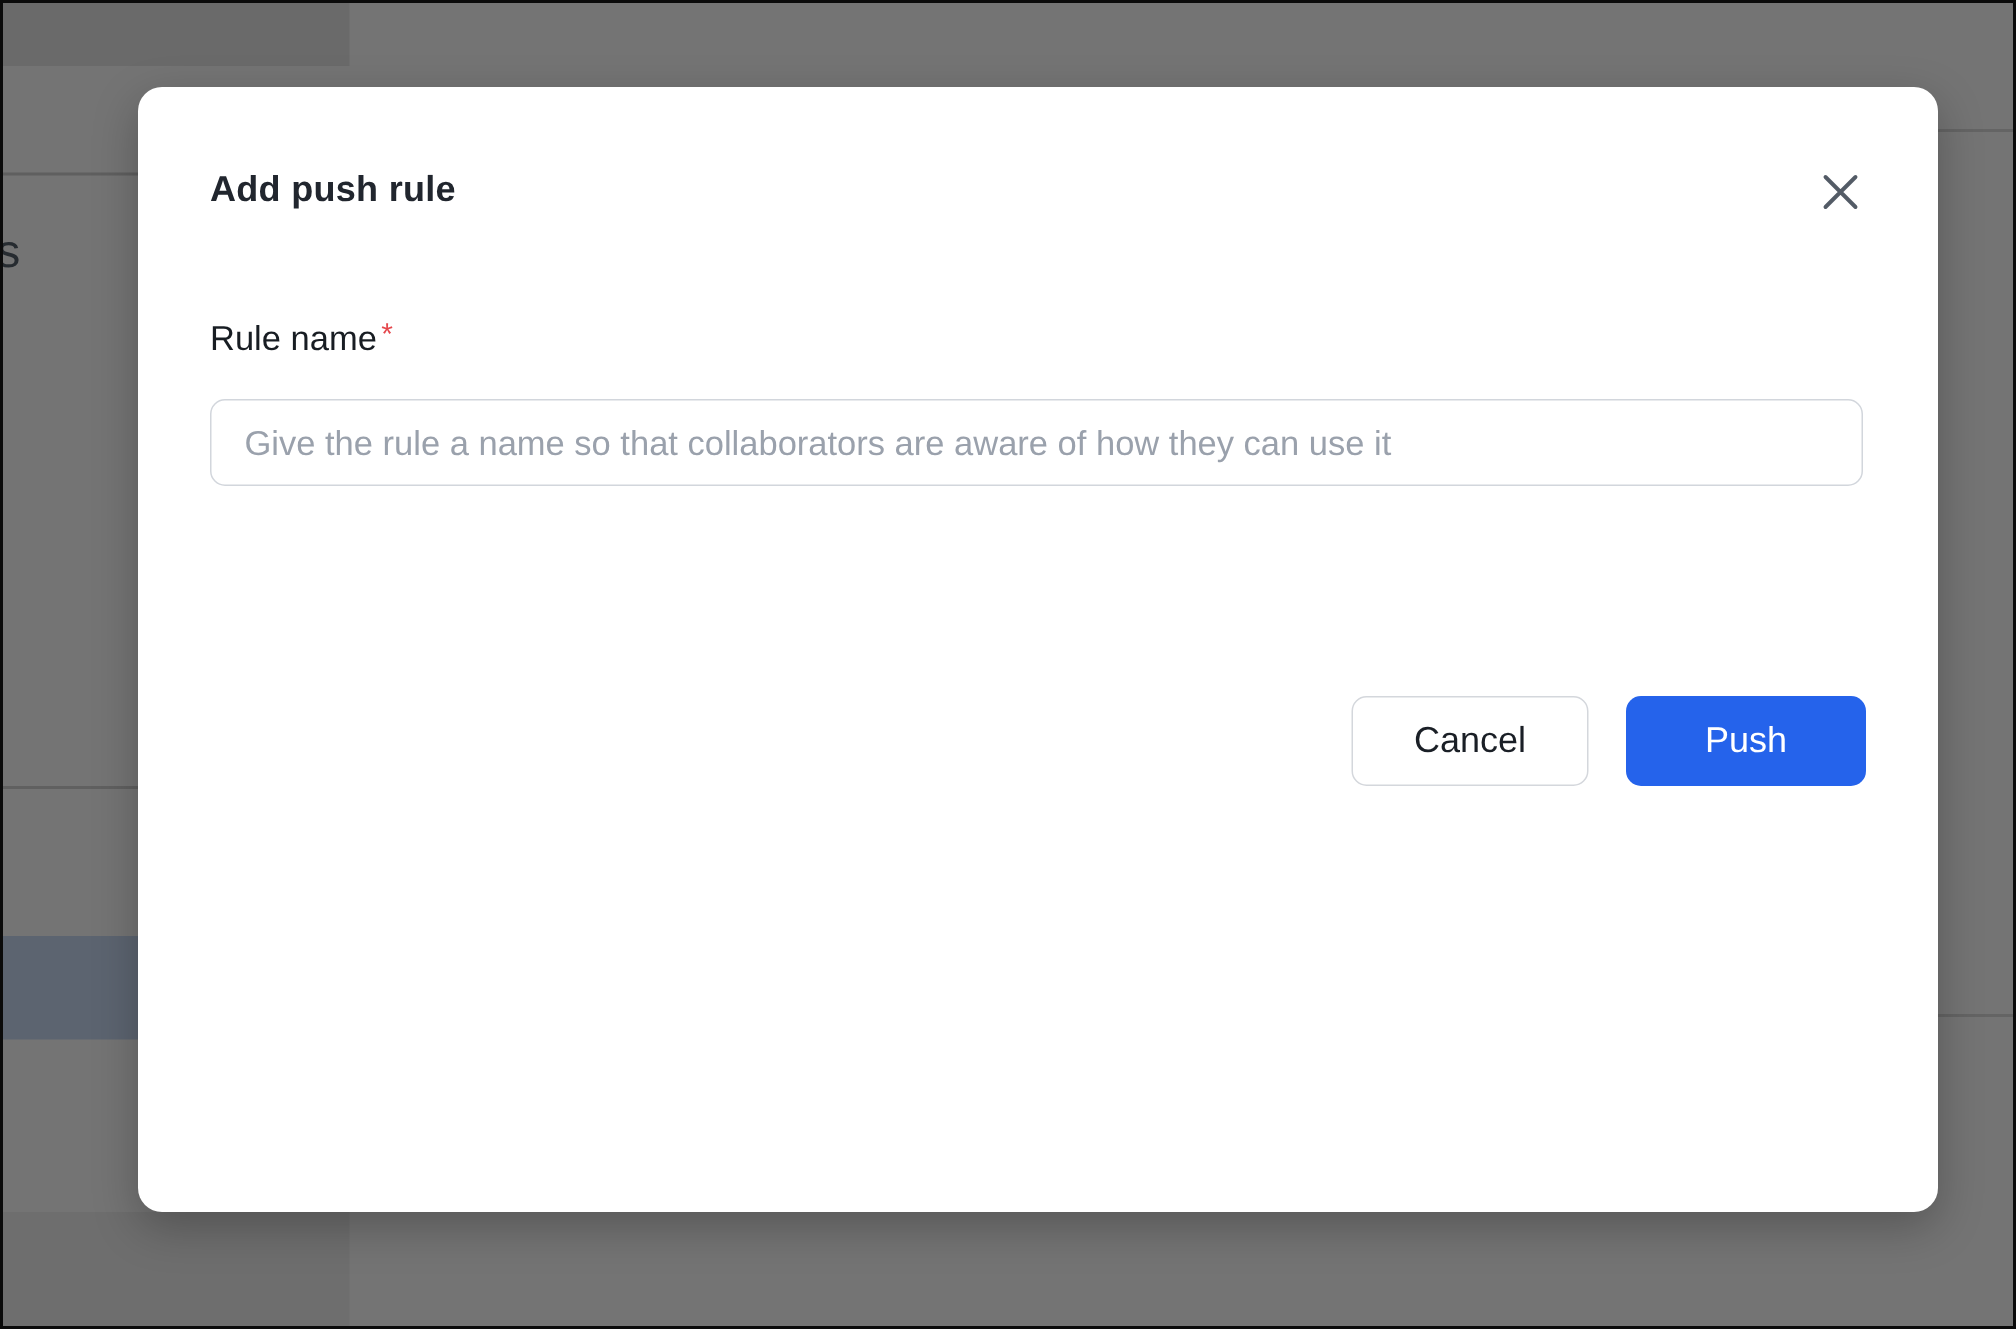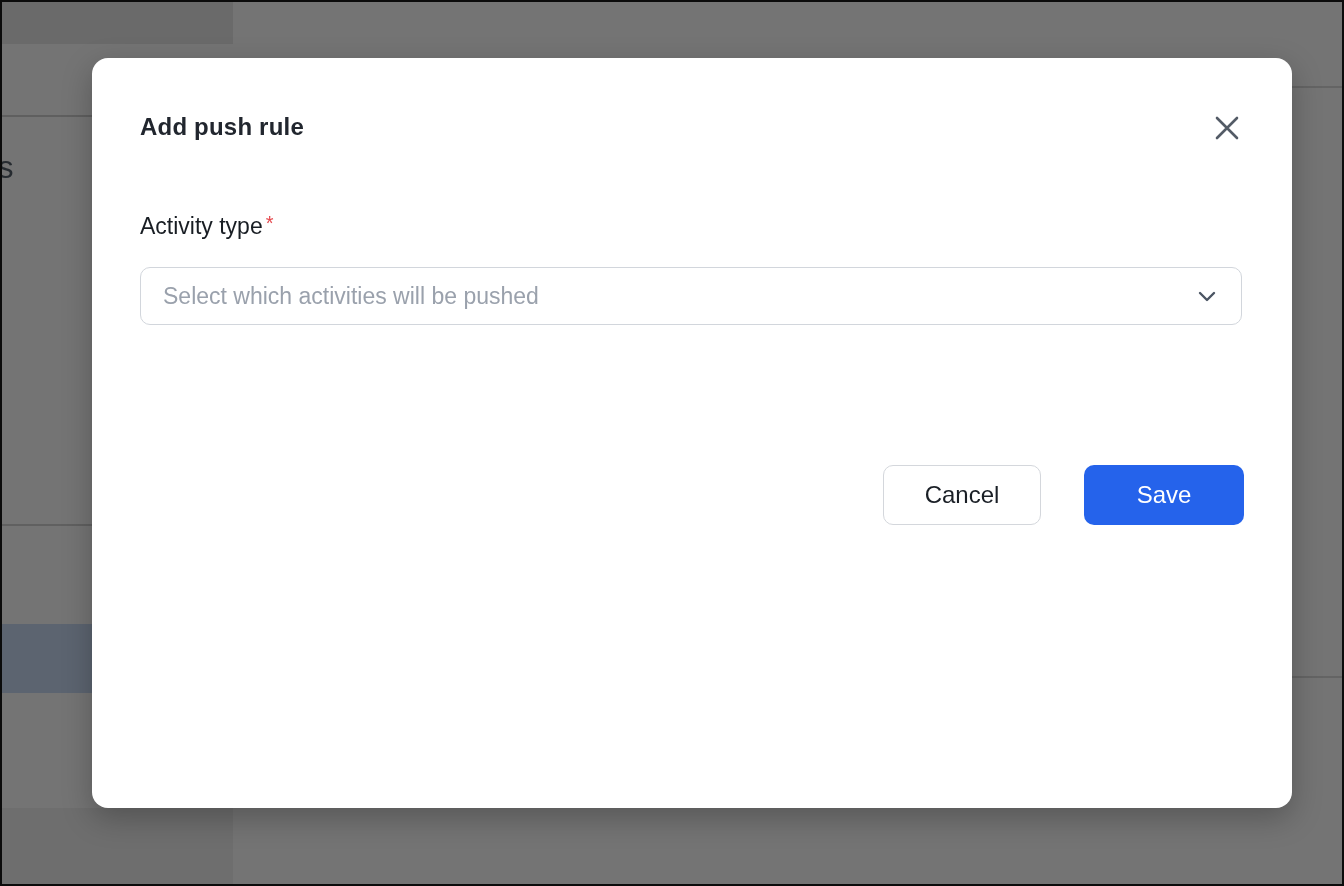--- a/index.html
+++ b/index.html
@@ -95,21 +95,21 @@
   .select-placeholder { color: #9aa1ac; }
   .chevron { flex: 0 0 auto; margin-left: 16px; }
 
   .gap-label-input { height: 27px; }
   .gap-after-input1 { height: 36px; }
   .gap-after-select1 { height: 36px; }
 
   .footer {
     display: flex;
     justify-content: flex-end;
-    gap: 43px;
+    gap: 25px;
     margin-top: 77px;
   }
   .btn {
     height: 60px;
     border-radius: 10px;
     font-family: "Liberation Sans", sans-serif;
     font-size: 24px;
     cursor: pointer;
     display: inline-flex;
     align-items: center;
@@ -148,38 +148,33 @@
 
     <div class="modal-header">
       <div class="modal-title">Add push rule</div>
       <button class="close-btn" aria-label="Close">
         <svg width="30" height="30" viewBox="0 0 30 30" fill="none">
           <path d="M5 5 L25 25 M25 5 L5 25" stroke="#535b66" stroke-width="2.6" stroke-linecap="round"></path>
         </svg>
       </button>
     </div>
 
-
     <div class="field-group">
       <div class="field-label">
-        <span>Activity type</span><span class="required-mark">*</span>
+        <span>Rule name</span><span class="required-mark">*</span>
       </div>
       <div class="gap-label-input"></div>
-      <div class="select-box" role="combobox" aria-expanded="false">
-        <span class="select-placeholder">Select which activities will be pushed</span>
-        <svg class="chevron" width="24" height="24" viewBox="0 0 24 24" fill="none">
-          <path d="M5 9 L12 16 L19 9" stroke="#4b5563" stroke-width="2.4" stroke-linecap="round" stroke-linejoin="round"></path>
-        </svg>
-      </div>
-      <div class="gap-after-select1"></div>
+      <input class="text-input" type="text" placeholder="Give the rule a name so that collaborators are aware of how they can use it" style="">
+      <div class="gap-after-input1"></div>
     </div>
+
 
     <div class="field-group">
       <div class="gap-label-input"></div>
     </div>
 
     <div class="footer">
       <button class="btn btn-cancel">Cancel</button>
-      <button class="btn btn-save">Save</button>
+      <button class="btn btn-save">Push</button>
     </div>
 
   </div>
 </div>
 
 </body></html>

